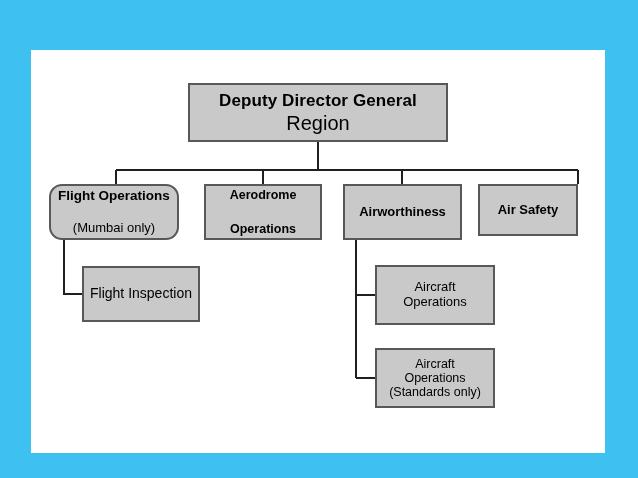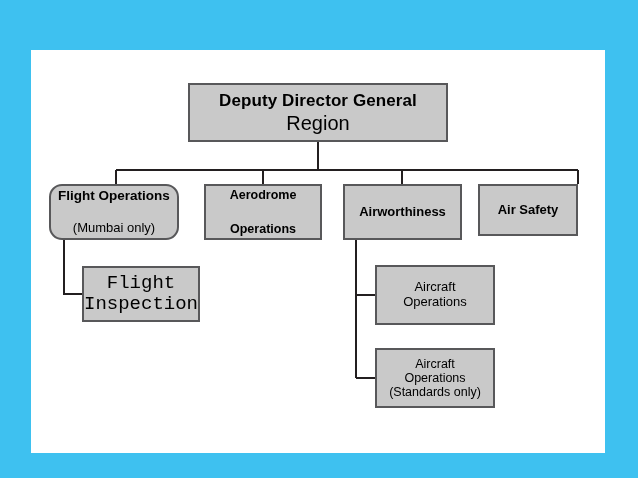--- a/index.html
+++ b/index.html
@@ -67,21 +67,21 @@
   #node-root .line-bold { font-size: 17px; letter-spacing: 0.1px; }
   #node-root .line-reg  { font-size: 20px; margin-top: 2px; }
 
   #node-flightops .line-bold { font-size: 13.5px; }
   #node-flightops .line-reg  { font-size: 13px; margin-top: 18px; }
 
   #node-aerodrome .line-bold { font-size: 12.5px; }
   #node-airworth  .line-bold { font-size: 13px; }
   #node-airsafety .line-bold { font-size: 13px; }
 
-  #node-flightinsp .line-reg { font-size: 19px; font-family: Liberation Mono, monospace; }
+  #node-flightinsp .line-reg { font-size: 14px; }
   #node-acinsp .line-reg     { font-size: 13px; }
   #node-aceng .line-reg      { font-size: 12.5px; }
 </style>
 </head>
 <body>
 
 <div id="slide">
   <div id="canvas">
 
     <svg id="connectors" viewBox="0 0 574 403" preserveAspectRatio="none">

